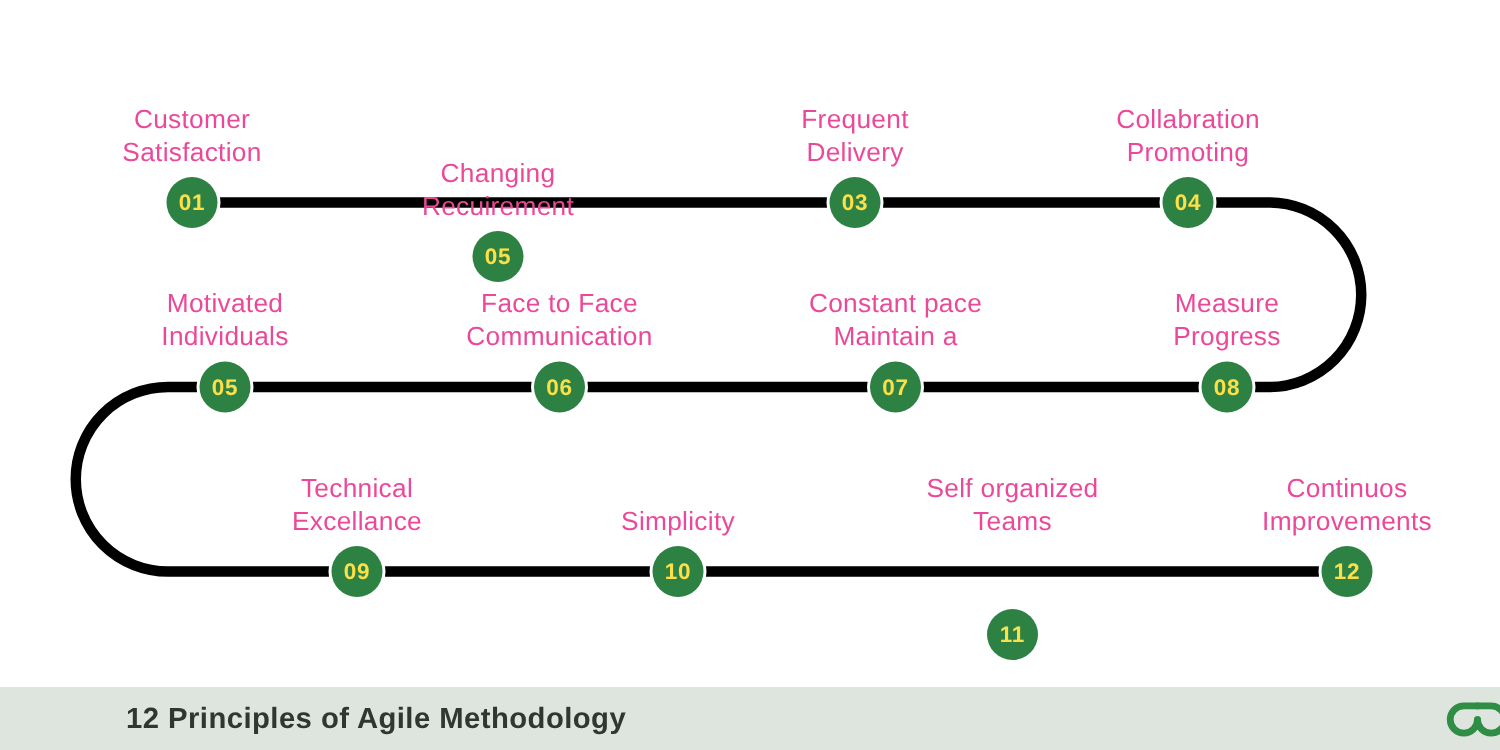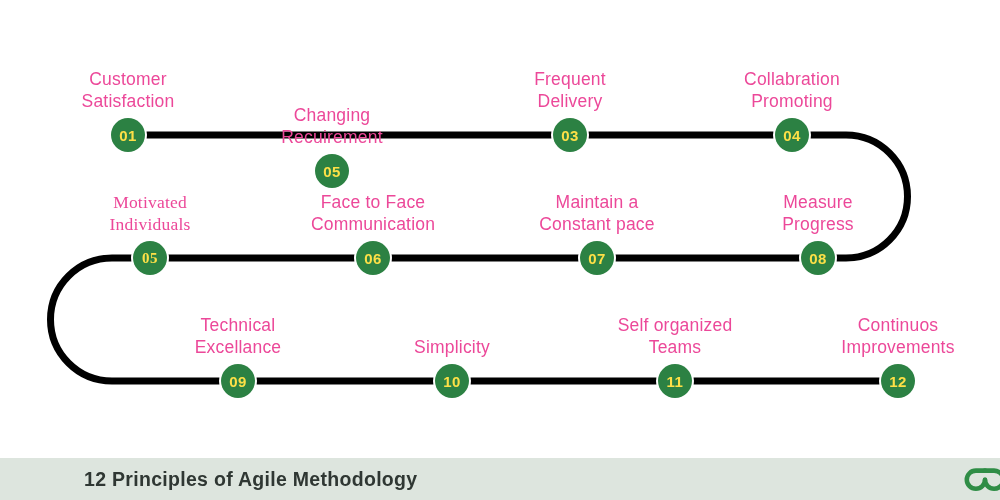--- a/index.html
+++ b/index.html
@@ -100,40 +100,40 @@
   </div>
 
   <div class="station" style="left:702px;top:66px;">
     <div class="label">
       <div>Collabration</div>
       <div>Promoting</div>
     </div>
     <div class="node">04</div>
   </div>
 
-  <div class="station" style="left:60px;top:189px;font-family:Liberation Serif, serif;">
+  <div class="station" style="left:60px;top:189px;">
     <div class="label">
       <div>Motivated</div>
       <div>Individuals</div>
     </div>
     <div class="node">05</div>
   </div>
 
   <div class="station" style="left:283px;top:189px;">
     <div class="label">
       <div>Face to Face</div>
       <div>Communication</div>
     </div>
     <div class="node">06</div>
   </div>
 
   <div class="station" style="left:507px;top:189px;">
     <div class="label">
+      <div>Constant pace</div>
       <div>Maintain a</div>
-      <div>Constant pace</div>
     </div>
     <div class="node">07</div>
   </div>
 
   <div class="station" style="left:728px;top:189px;">
     <div class="label">
       <div>Measure</div>
       <div>Progress</div>
     </div>
     <div class="node">08</div>
@@ -148,21 +148,21 @@
   </div>
 
   <div class="station" style="left:362px;top:312px;">
     <div class="label">
       <div>Simplicity</div>
       <div></div>
     </div>
     <div class="node">10</div>
   </div>
 
-  <div class="station" style="left:585px;top:312px;">
+  <div class="station" style="left:585px;top:312px;gap:42px;">
     <div class="label">
       <div>Self organized</div>
       <div>Teams</div>
     </div>
     <div class="node">11</div>
   </div>
 
   <div class="station" style="left:808px;top:312px;">
     <div class="label">
       <div>Continuos</div>

